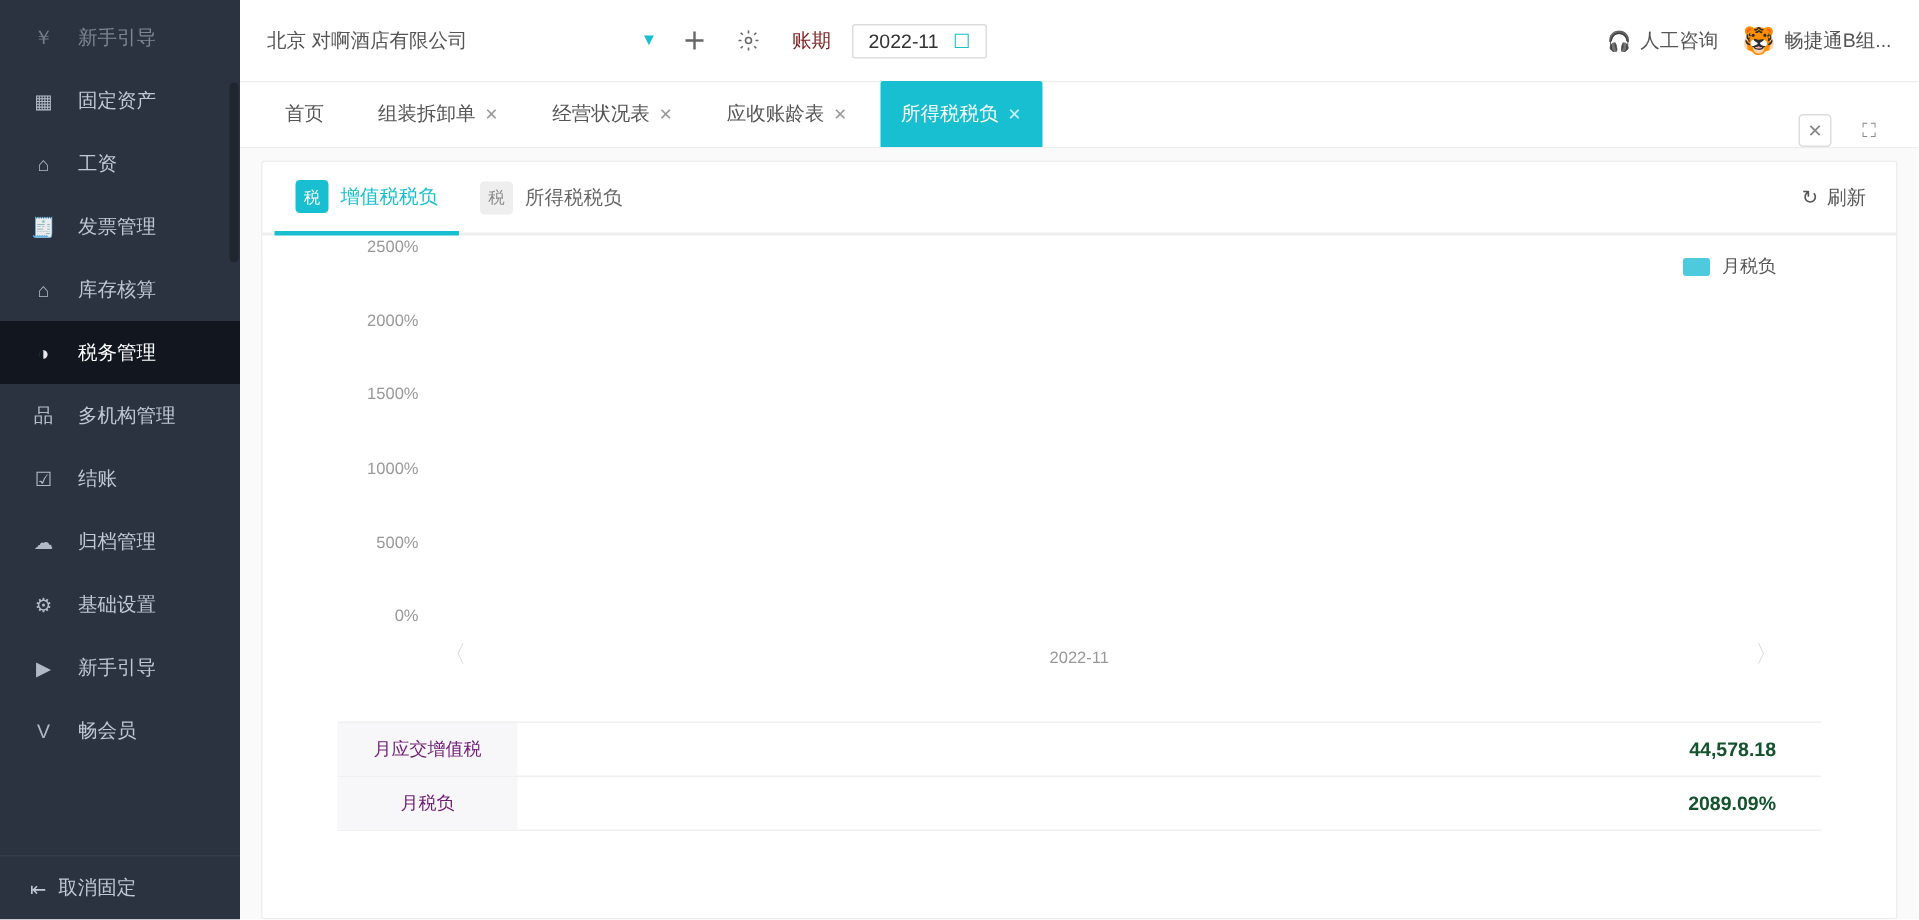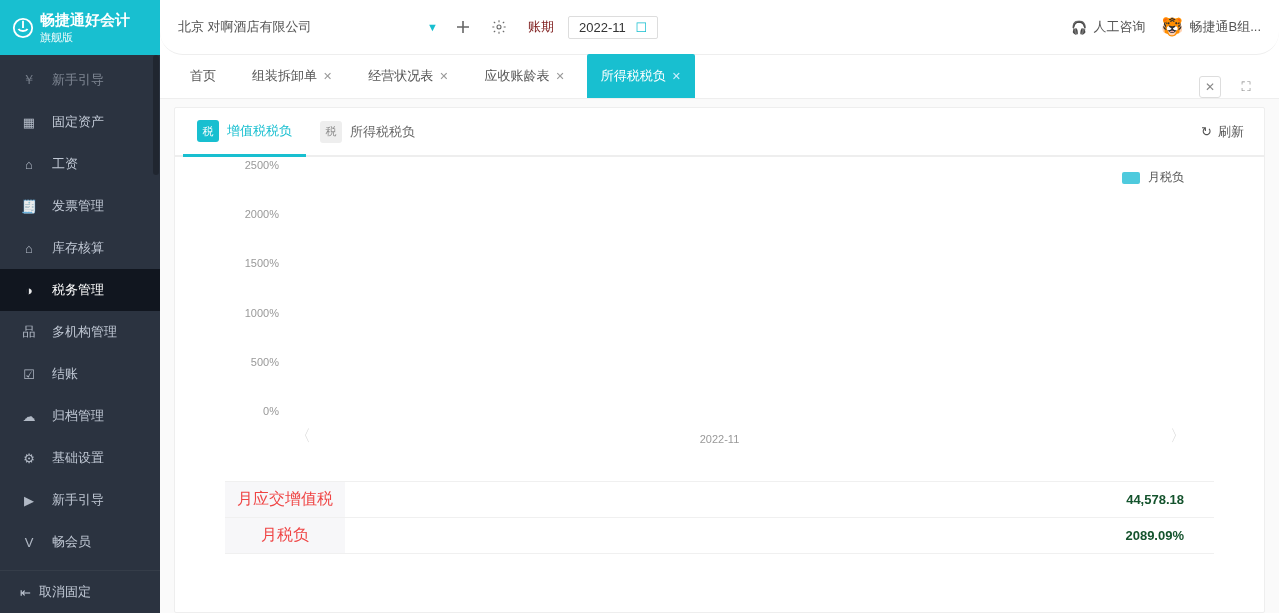--- a/index.html
+++ b/index.html
@@ -5,21 +5,21 @@
   * { box-sizing: border-box; margin: 0; padding: 0; }
   body { font-family: "Microsoft YaHei", Arial, sans-serif; font-size: 13px; color: #333; background: #fff; width: 1279px; height: 613px; overflow: hidden; position: relative; }
   .sidebar { position: absolute; left: 0; top: 0; width: 160px; height: 100%; background: #2b3340; color: #c0c8d4; display: flex; flex-direction: column; }
   .sb-header { height: 55px; background: #18bfd0; display: flex; align-items: center; padding-left: 12px; color: #fff; font-weight: bold; font-size: 15px; gap: 6px; }
   .sb-header .sub { font-size: 11px; font-weight: normal; opacity: .9; display:block;}
   .sb-items { flex: 1; overflow: hidden; padding-top: 4px; }
   .sb-item { display: flex; align-items: center; gap: 14px; padding: 12px 20px; cursor: pointer; }
   .sb-item.active { background: #11161f; color: #fff; }
   .sb-item .icon { width: 18px; text-align: center; opacity: .9; }
   .sb-footer { padding: 12px 20px; border-top: 1px solid rgba(255,255,255,.05); display: flex; align-items:center; gap:8px; cursor:pointer;}
-  .topbar { position: absolute; left: 160px; right: 0; top: 0; height: 55px; border-bottom: 1px solid #eee; display: flex; align-items: center; padding: 0 18px; gap: 14px; background:#fff;border-radius:23px;}
+  .topbar { position: absolute; left: 160px; right: 0; top: 0; height: 55px; border-bottom: 1px solid #eee; display: flex; align-items: center; padding: 0 18px; gap: 14px; background:#fff;}
   .company-select { display: flex; align-items: center; gap: 8px; color: #555; cursor:pointer; flex:0 0 260px;}
   .company-select .caret { color: #18bfd0; font-size:11px; margin-left:auto; }
   .icon-btn { width: 22px; height: 22px; display:flex; align-items:center; justify-content:center; color:#666; cursor:pointer; border-radius:3px;}
   .period-label { color:#7f1d1d; margin-left:4px;}
   .period-value { border:1px solid #ddd; padding:3px 10px; border-radius:2px; color:#333; cursor:pointer; }
   .topbar-right { margin-left:auto; display:flex; align-items:center; gap:16px;}
   .support { display:flex; align-items:center; gap:6px; color:#555; cursor:pointer;}
   .user-chip { display:flex; align-items:center; gap:6px; color:#555; cursor:pointer;}
   .tabbar { position:absolute; left:160px; right:0; top:55px; height:44px; border-bottom:1px solid #eee; display:flex; align-items:flex-end; gap:8px; padding:0 16px; background:#fff;}
   .tab { height:44px; display:flex; align-items:center; gap:6px; padding:0 14px; color:#555; cursor:pointer; font-size:13px; border-radius:2px 2px 0 0;}
@@ -45,43 +45,31 @@
   .grid { position:absolute; left:60px; right:20px; top:0; bottom:24px; }
   .baseline { position:absolute; left:0; right:0; bottom:0; height:1px; background:#ddd;}
   .bar { position:absolute; bottom:0; width:22px; background:#4ecadd; left:50%; transform:translateX(-50%);}
   .marker { position:absolute; left:50%; transform:translateX(-50%); bottom:0; width:1px; background:#888;}
   .xcat { position:absolute; left:0; right:0; bottom:2px; text-align:center; font-size:11px; color:#999;}
   .nav-arrow { position:absolute; bottom:0; color:#d9d9d9; font-size:16px; cursor:pointer;padding:0 4px;}
   .nav-arrow.left{left:66px;} .nav-arrow.right{right:24px;}
   .tooltip { position:absolute; background:rgba(60,64,70,.92); color:#e6e6e6; padding:8px 12px; font-size:12px; border-radius:3px; white-space:nowrap; left:50%; transform:translateX(6%); bottom:16px;}
   .summary { margin:34px 0 10px 0; border-top:1px solid #f0f0f0;}
   .srow { display:flex; border-bottom:1px solid #f0f0f0; height:36px; align-items:center;}
-  .srow .label { width:120px; background:#f7f7f9; height:100%; display:flex; align-items:center; justify-content:center; color:#ef4444; font-size:16px;}
+  .srow .label { width:120px; background:#f7f7f9; height:100%; display:flex; align-items:center; justify-content:center; color:#701a75; font-size:12px;}
   .srow .val { margin-left:auto; padding-right:30px; color:#14532d;font-weight:bold;}
   .mini-scroll { position:absolute; left:152px; top:55px; bottom:34px; width:8px; background:rgba(0,0,0,0); }
   .mini-scroll::after { content:""; position:absolute; left:1px; top:0; width:6px; height:120px; background:rgba(0,0,0,.25); border-radius:3px;}
   svg{display:block;}
   .avatar-emoji { width:22px;height:22px;display:inline-flex;align-items:center;justify-content:center;font-size:18px;}
 </style>
 </head>
 <body>
 
 <nav class="sidebar">
-  <div class="sb-header">
-    <span>
-      <svg width="22" height="22" viewBox="0 0 24 24">
-          <circle cx="12" cy="12" r="10" fill="none" stroke="#fff" stroke-width="2"></circle>
-          <path d="M7 13c2 3 8 3 10 0M12 4v8" stroke="#fff" stroke-width="2" fill="none"></path>
-        </svg>
-    </span>
-    <span>
-      <span>畅捷通好会计</span>
-      <span class="sub">旗舰版</span>
-    </span>
-  </div>
   <div class="sb-items">
     <div class="sb-item" style="opacity:.55;">
       <span class="icon">￥</span>
       <span>新手引导</span>
     </div>
     <div class="sb-item">
       <span class="icon">▦</span>
       <span>固定资产</span>
     </div>
     <div class="sb-item">

